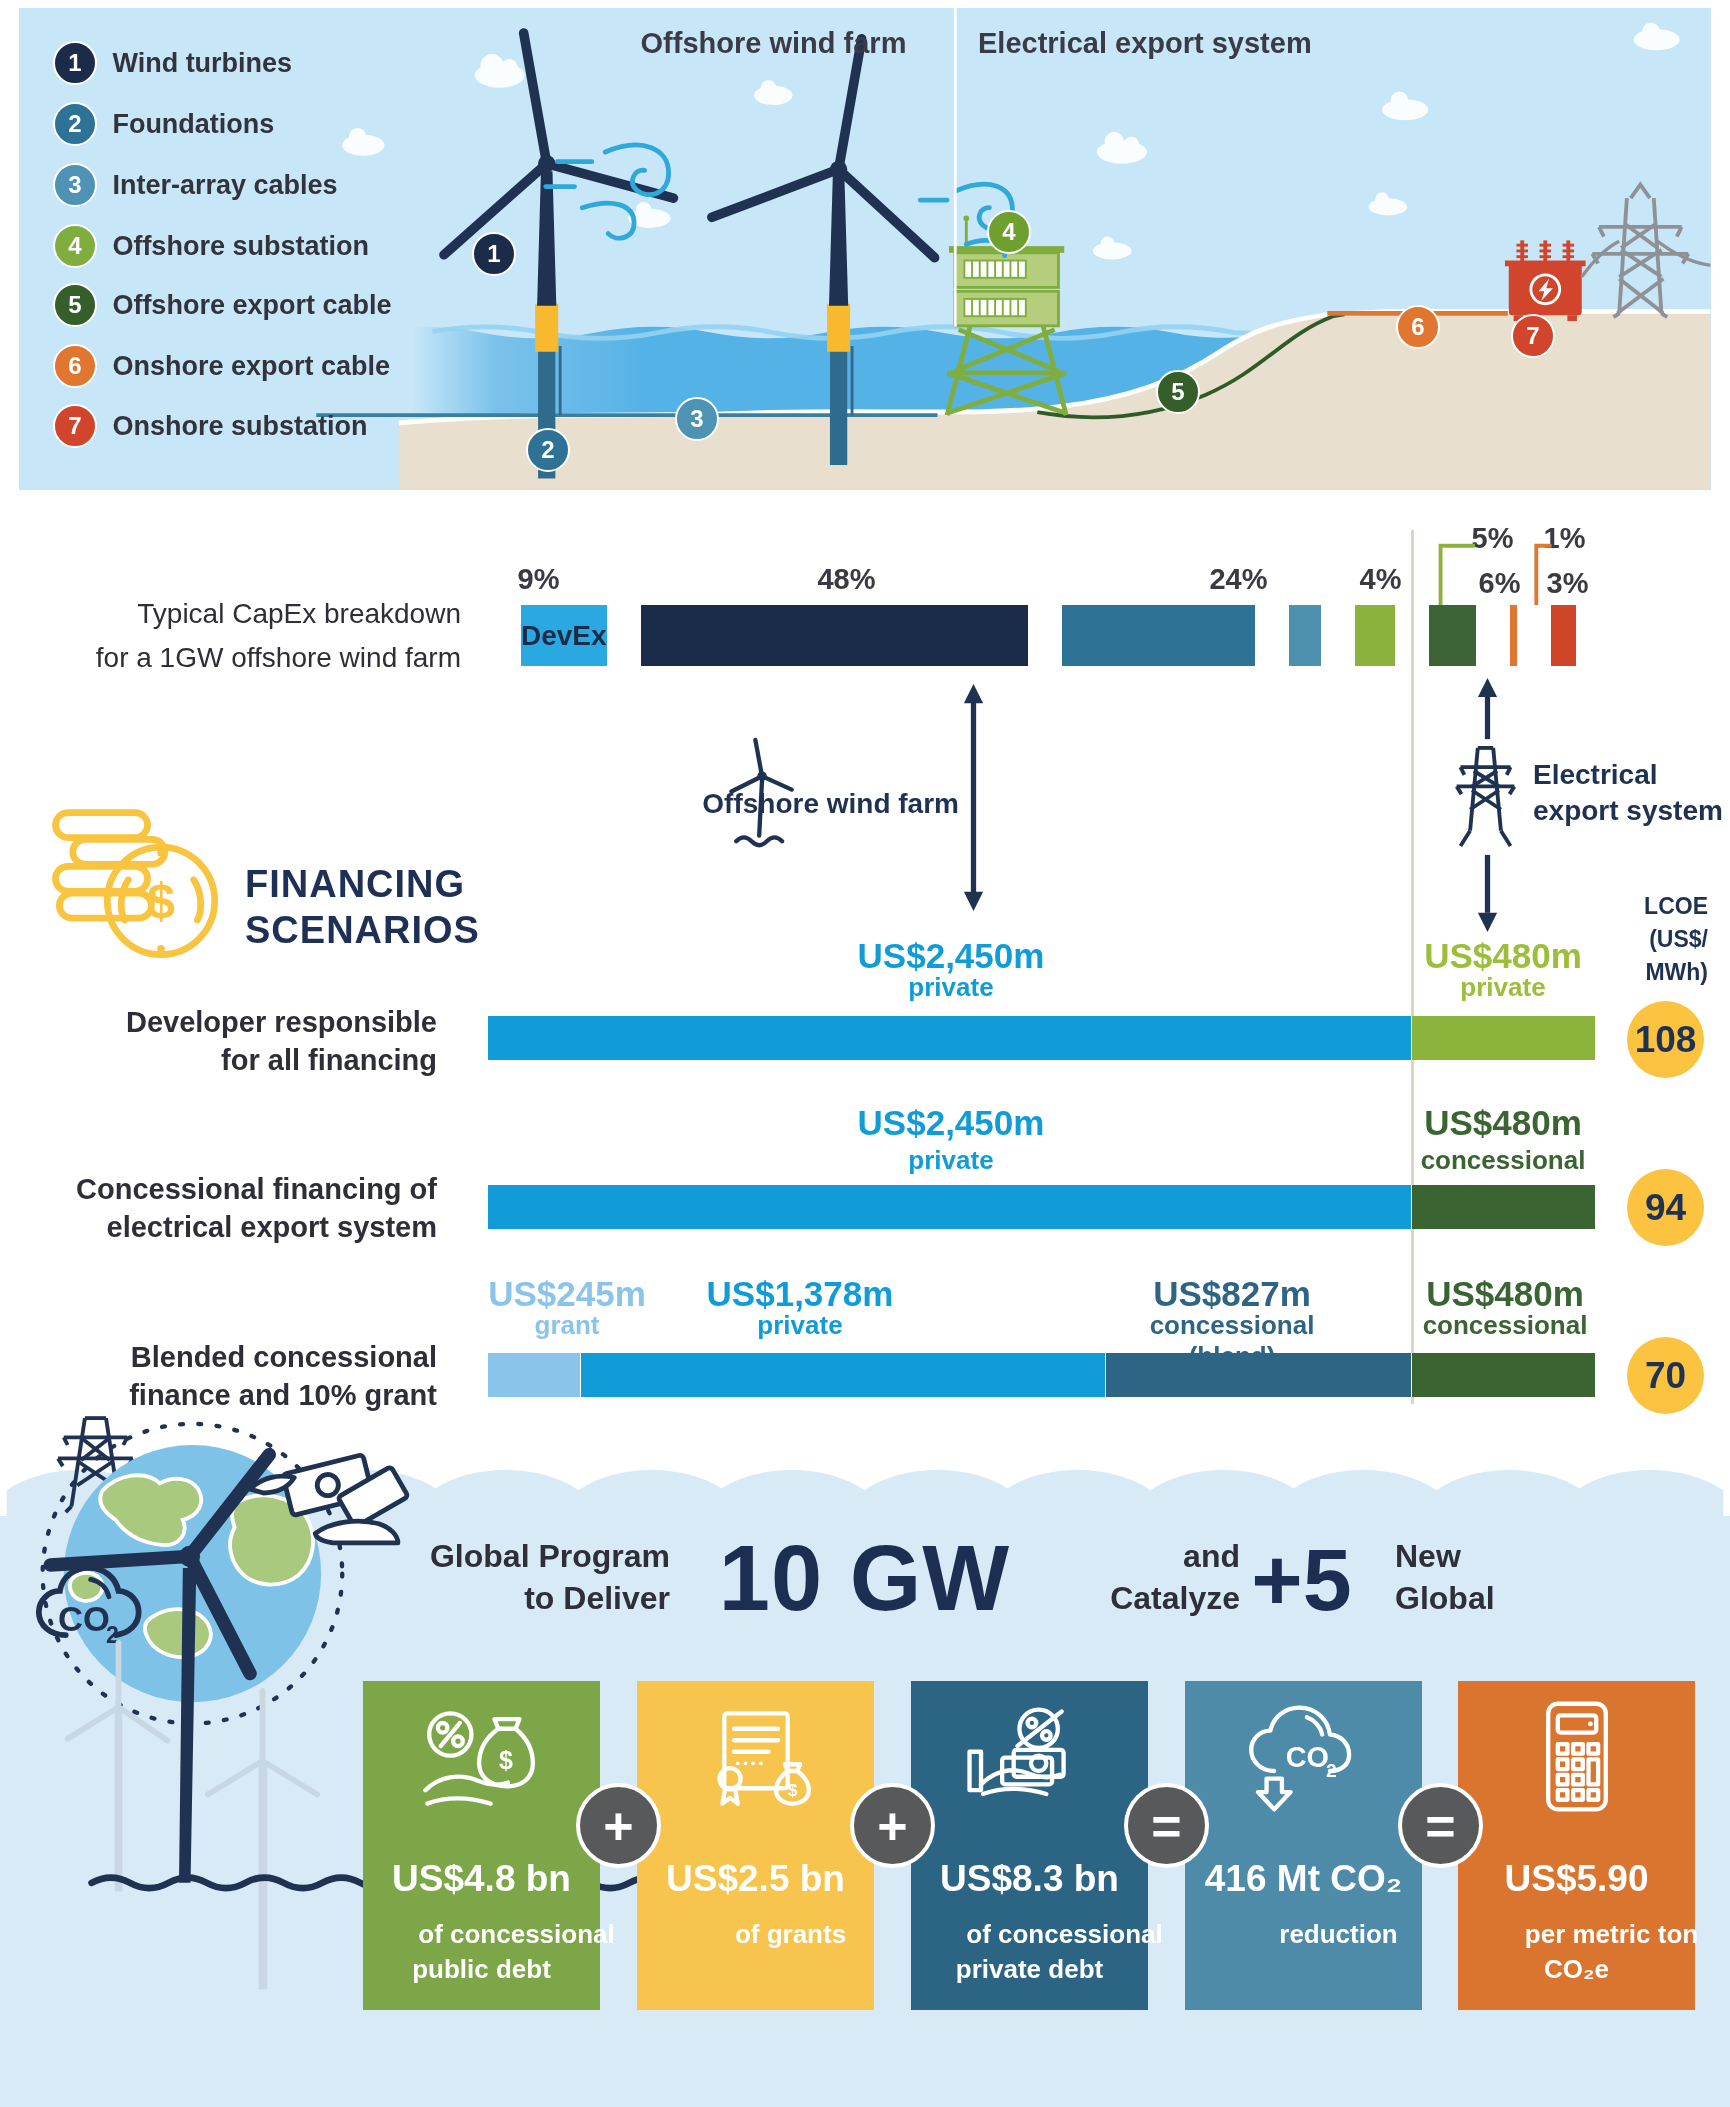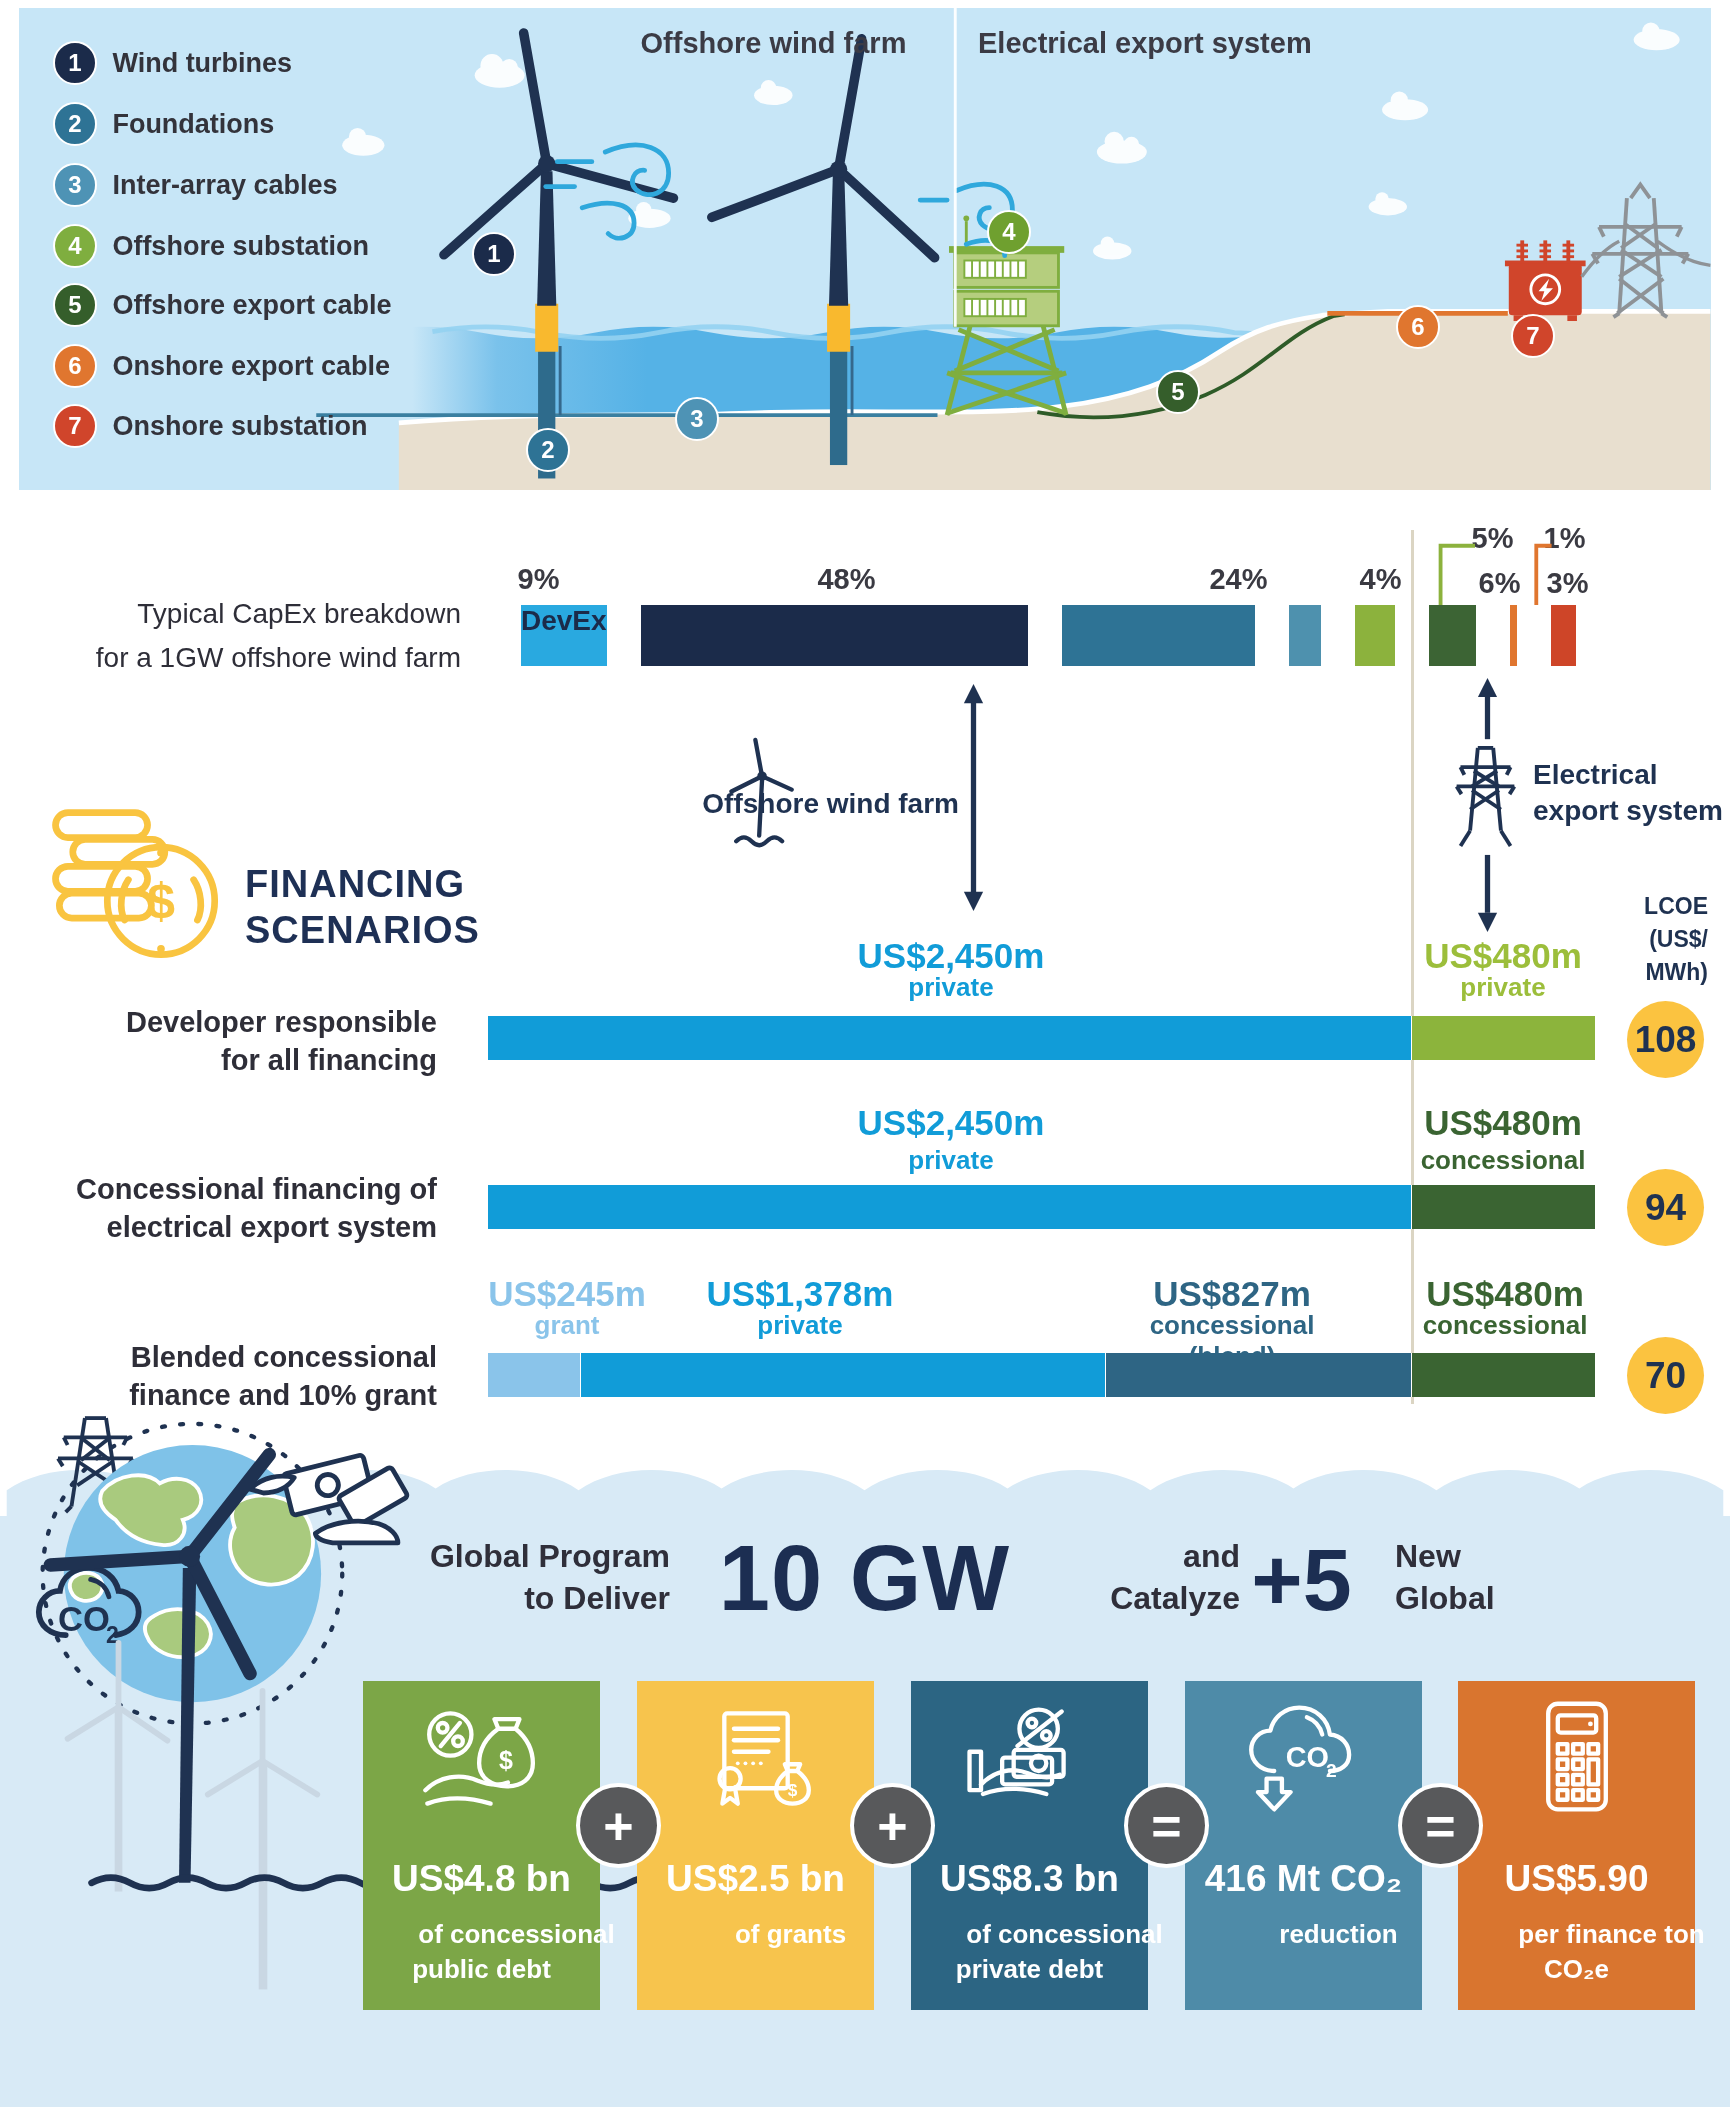--- a/index.html
+++ b/index.html
@@ -11,21 +11,21 @@
   .scene-head{font-weight:bold;font-size:29px;color:#3B3B45;}
   .legend-row{position:absolute;left:53px;display:flex;align-items:center;height:42px;}
   .badge{width:40px;height:40px;border-radius:50%;border:2.9px solid #fff;color:#fff;
          font-weight:bold;font-size:24px;display:flex;align-items:center;justify-content:center;box-sizing:content-box;}
   .legend-label{margin-left:15.4px;font-weight:bold;font-size:27px;color:#33333B;}
   .scene-badge{position:absolute;z-index:5;}
   
   .capex-title{font-size:28px;color:#2E2E38;line-height:44px;text-align:right;}
   .pct{position:absolute;width:77px;text-align:center;font-weight:bold;font-size:29px;color:#3A3A42;}
   #capex-bar{left:488px;top:605px;width:1088px;height:61px;display:flex;}
-  .cseg{height:100%;box-sizing:border-box;border-right:1.9px solid #fff;display:flex;align-items:flex-start;justify-content:center;margin-left:33px;}
+  .cseg{height:100%;box-sizing:border-box;border-right:1.9px solid #fff;display:flex;align-items:center;justify-content:center;margin-left:33px;}
   .cseg:last-child{border-right:none;}
   .devex-txt{font-weight:bold;font-size:28px;color:#1B2B4A;}
   #divider{left:1411px;top:530px;width:2.9px;height:874px;background:#DBD5C3;}
   
   .midlbl{font-weight:bold;font-size:28px;color:#1F3251;}
   .lcoe-head{font-weight:bold;font-size:23px;color:#1F3251;line-height:33px;text-align:right;}
   .fin-head{font-weight:bold;font-size:38px;color:#1E3055;letter-spacing:1px;}
   
   .row-label{width:379px;text-align:right;font-weight:bold;font-size:29px;color:#2E2E38;line-height:38px;}
   .fbar{position:absolute;left:488px;height:44px;display:flex;}
@@ -600,21 +600,21 @@
         <rect x="55" y="82" width="10" height="10"></rect>
           <rect x="71" y="82" width="10" height="10"></rect>
         <rect x="55" y="98" width="10" height="10"></rect>
           <rect x="71" y="98" width="10" height="10"></rect>
         <rect x="87" y="66" width="10" height="26"></rect>
         <rect x="87" y="98" width="10" height="10"></rect>
       </g>
       <circle cx="89" cy="29" r="2.5" fill="#fff"></circle>
     </svg>
     <div class="amount">US$5.90</div>
-    <div class="d1">per finance ton</div>
+    <div class="d1">per metric ton</div>
     <div class="d2">CO₂e</div>
   </div>
 
   <div class="op-circle" style="left:576px;">+</div>
   <div class="op-circle" style="left:850px;">+</div>
   <div class="op-circle" style="left:1124px;">=</div>
   <div class="op-circle" style="left:1398px;">=</div>
 
 </div>
 

